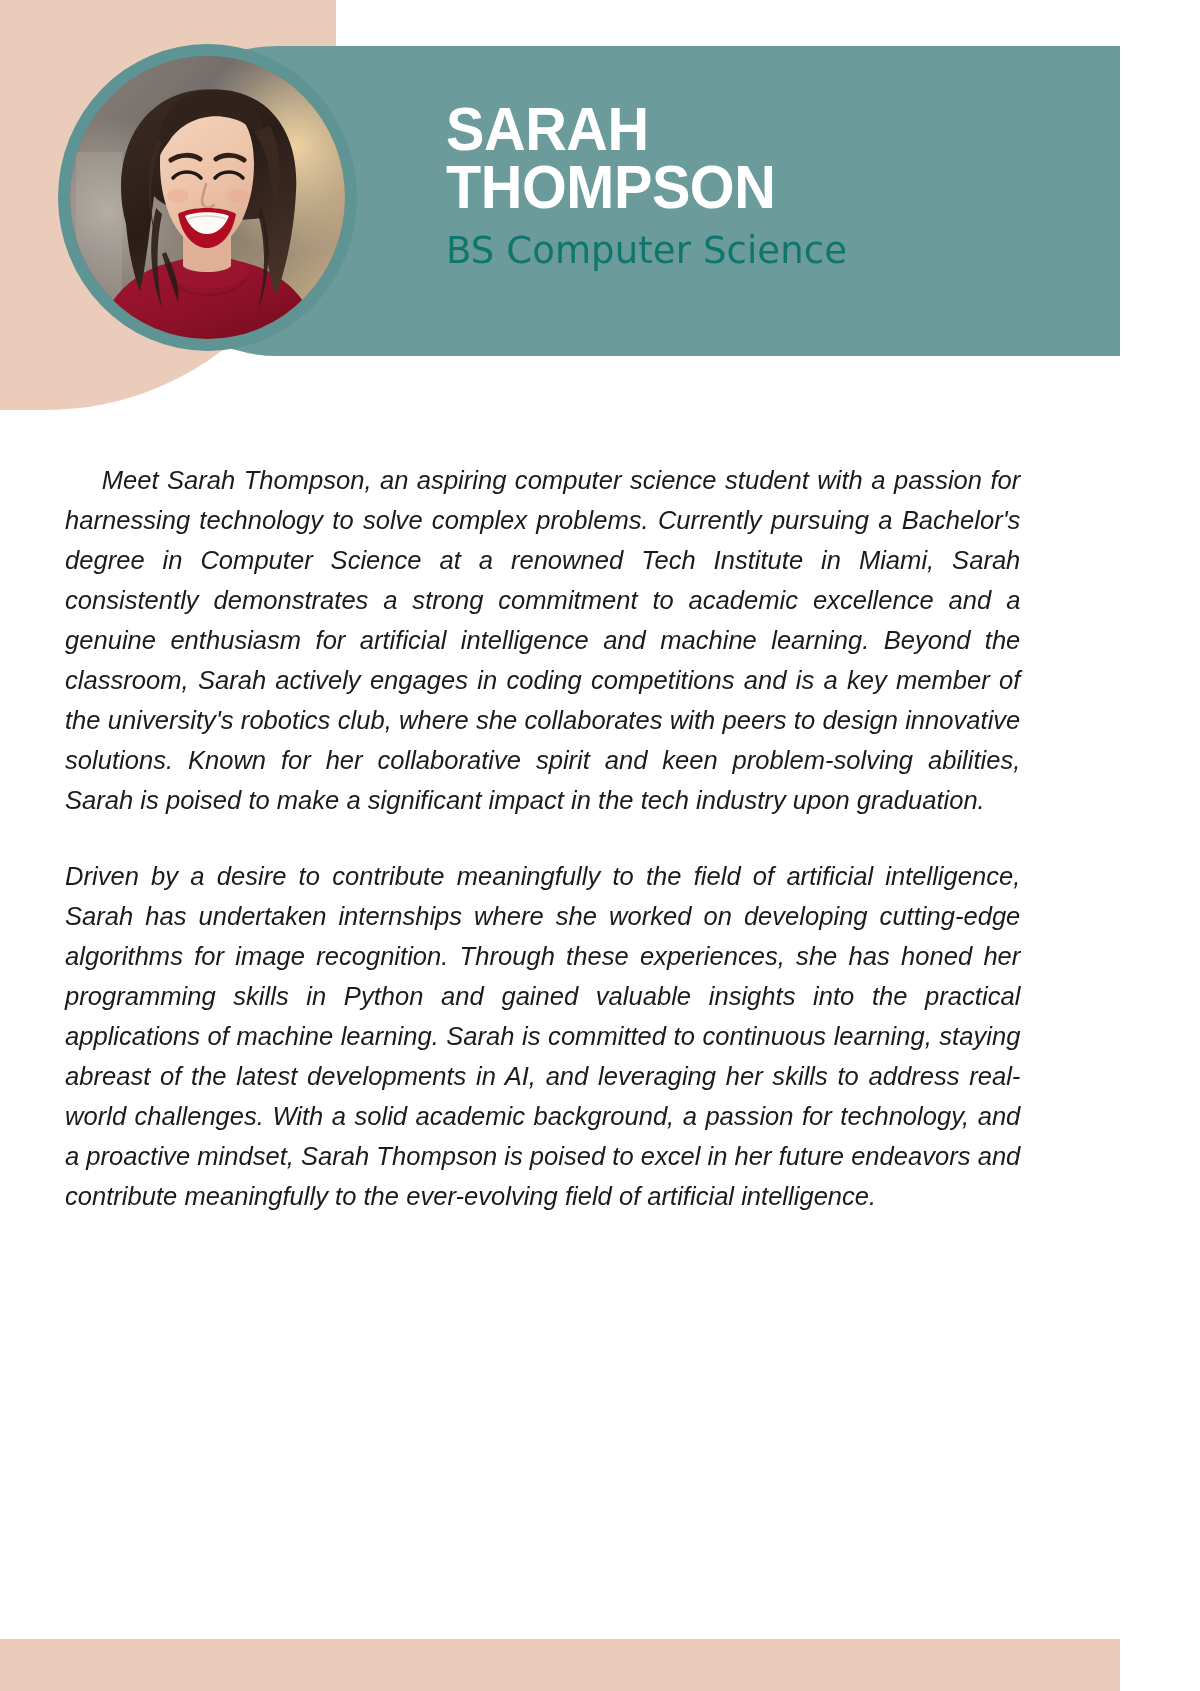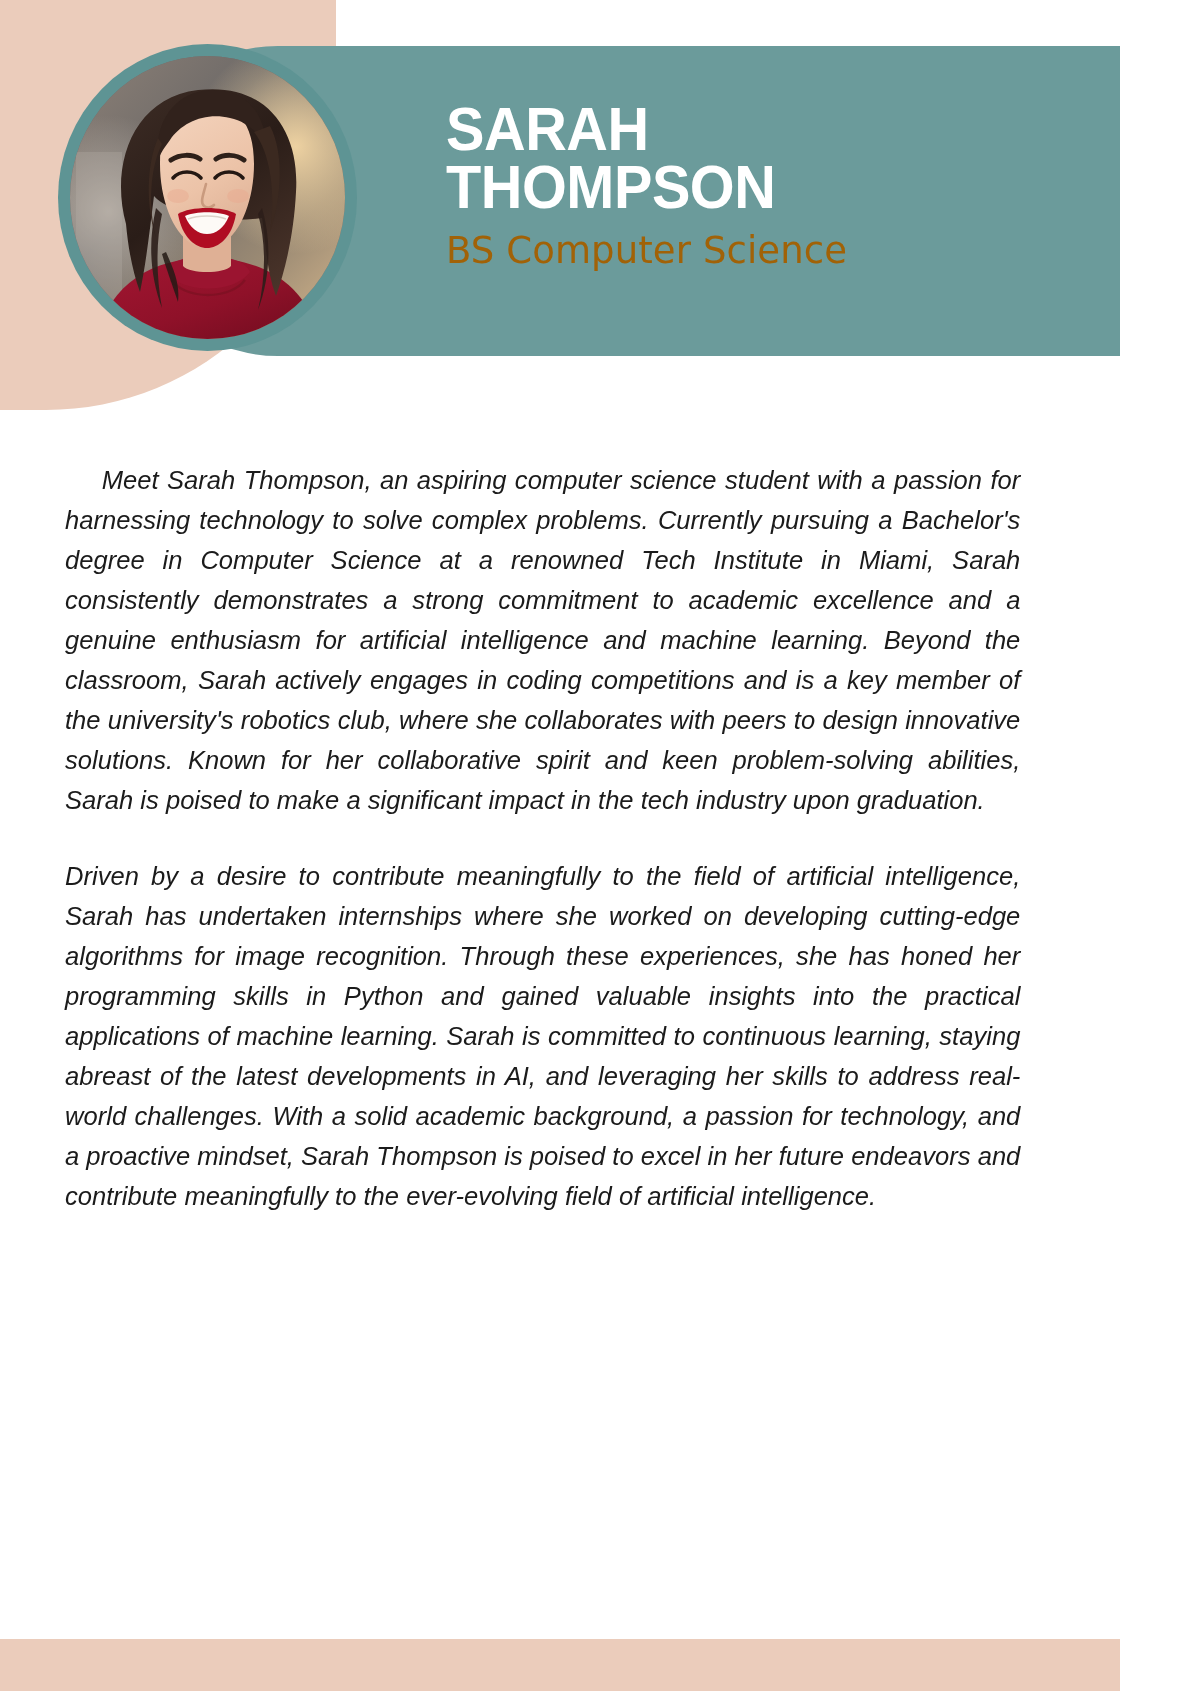--- a/index.html
+++ b/index.html
@@ -103,21 +103,21 @@
     font-weight: 700;
     font-size: 62px;
     line-height: 0.94;
     letter-spacing: -0.5px;
     transform: scaleX(0.93);
     transform-origin: left center;
     white-space: nowrap;
   }
 
   #subtitle {
-    color: #a16207;
+    color: #0f766e;
     font-family: "DejaVu Sans", sans-serif;
     font-weight: 400;
     font-size: 37px;
     line-height: 1.25;
     margin-top: 11px;
     letter-spacing: 0.1px;
     white-space: nowrap;
   }
 
   

